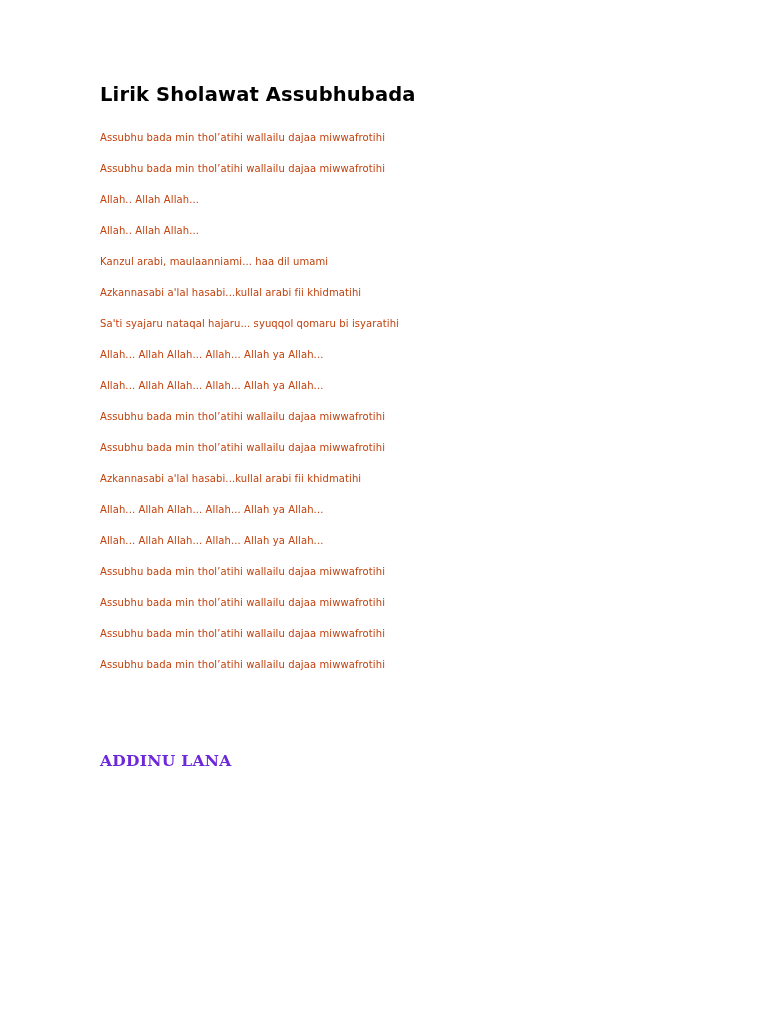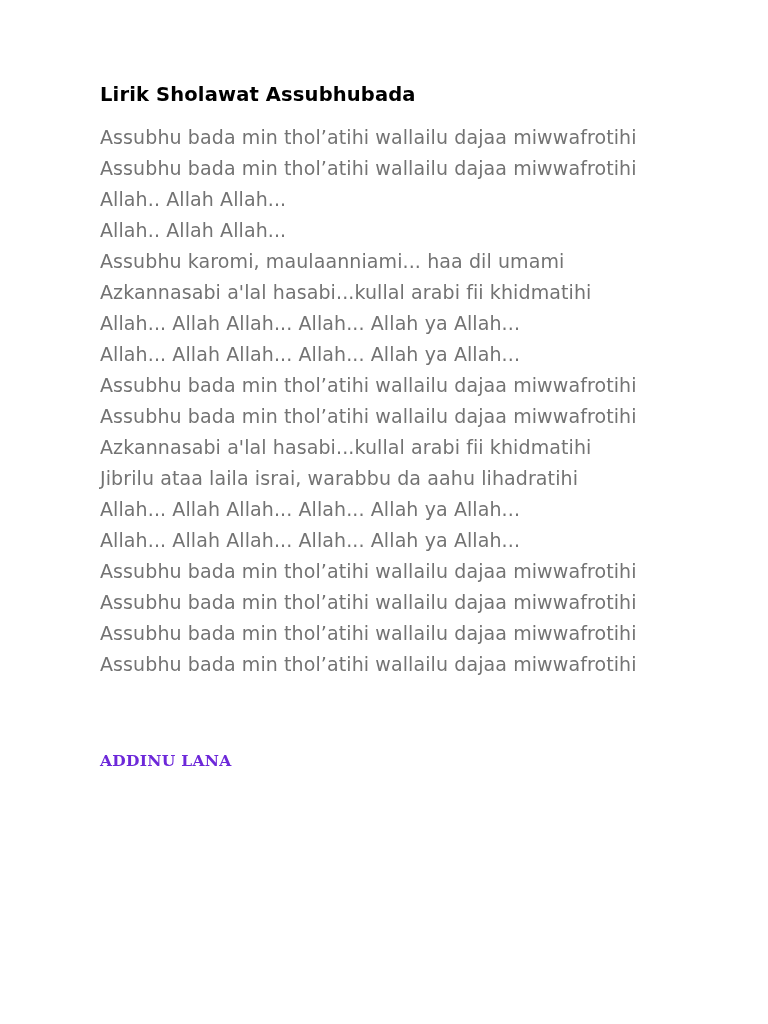--- a/index.html
+++ b/index.html
@@ -45,25 +45,25 @@
   }
 
   .lyrics {
     margin: 0;
     padding: 0;
     list-style: none;
   }
 
   .lyric-line {
     font-family: "DejaVu Sans", "Liberation Sans", sans-serif;
-    font-size: 19px;
+    font-size: 10px;
     font-weight: normal;
     line-height: 31px;
     letter-spacing: 0.1px;
-    color: #737373;
+    color: #c2410c;
     white-space: nowrap;
     margin: 0;
     padding: 0;
   }
 
   .spacer-block {
     height: 70px;
   }
 
   .footer-heading {
@@ -83,28 +83,28 @@
 <div class="page">
   <div class="content">
 
     <h1 class="doc-title">Lirik Sholawat Assubhubada</h1>
 
     <div class="lyrics">
       <p class="lyric-line">Assubhu bada min thol’atihi wallailu dajaa miwwafrotihi</p>
       <p class="lyric-line">Assubhu bada min thol’atihi wallailu dajaa miwwafrotihi</p>
       <p class="lyric-line">Allah.. Allah Allah...</p>
       <p class="lyric-line">Allah.. Allah Allah...</p>
-      <p class="lyric-line">Assubhu karomi, maulaanniami... haa dil umami</p>
+      <p class="lyric-line">Kanzul arabi, maulaanniami... haa dil umami</p>
       <p class="lyric-line">Azkannasabi a'lal hasabi...kullal arabi fii khidmatihi</p>
+      <p class="lyric-line">Sa'ti syajaru nataqal hajaru... syuqqol qomaru bi isyaratihi</p>
       <p class="lyric-line">Allah... Allah Allah... Allah... Allah ya Allah...</p>
       <p class="lyric-line">Allah... Allah Allah... Allah... Allah ya Allah...</p>
       <p class="lyric-line">Assubhu bada min thol’atihi wallailu dajaa miwwafrotihi</p>
       <p class="lyric-line">Assubhu bada min thol’atihi wallailu dajaa miwwafrotihi</p>
       <p class="lyric-line">Azkannasabi a'lal hasabi...kullal arabi fii khidmatihi</p>
-      <p class="lyric-line">Jibrilu ataa laila israi, warabbu da aahu lihadratihi</p>
       <p class="lyric-line">Allah... Allah Allah... Allah... Allah ya Allah...</p>
       <p class="lyric-line">Allah... Allah Allah... Allah... Allah ya Allah...</p>
       <p class="lyric-line">Assubhu bada min thol’atihi wallailu dajaa miwwafrotihi</p>
       <p class="lyric-line">Assubhu bada min thol’atihi wallailu dajaa miwwafrotihi</p>
       <p class="lyric-line">Assubhu bada min thol’atihi wallailu dajaa miwwafrotihi</p>
       <p class="lyric-line">Assubhu bada min thol’atihi wallailu dajaa miwwafrotihi</p>
     </div>
 
     <div class="spacer-block"></div>
 

